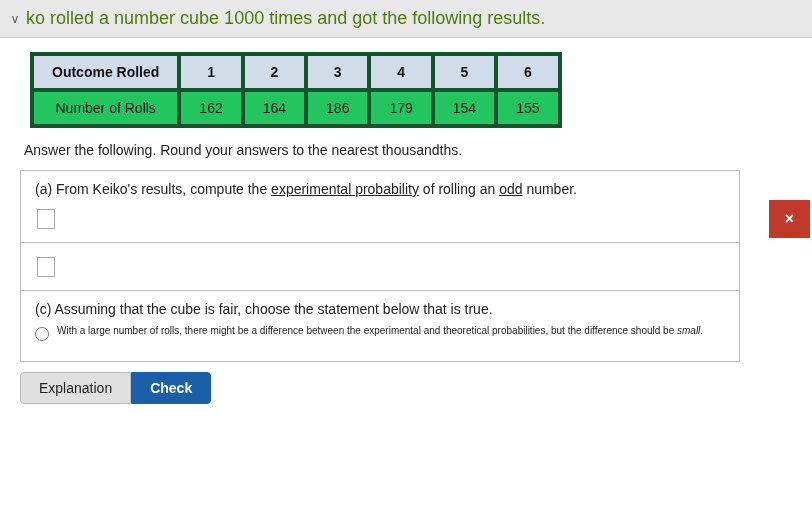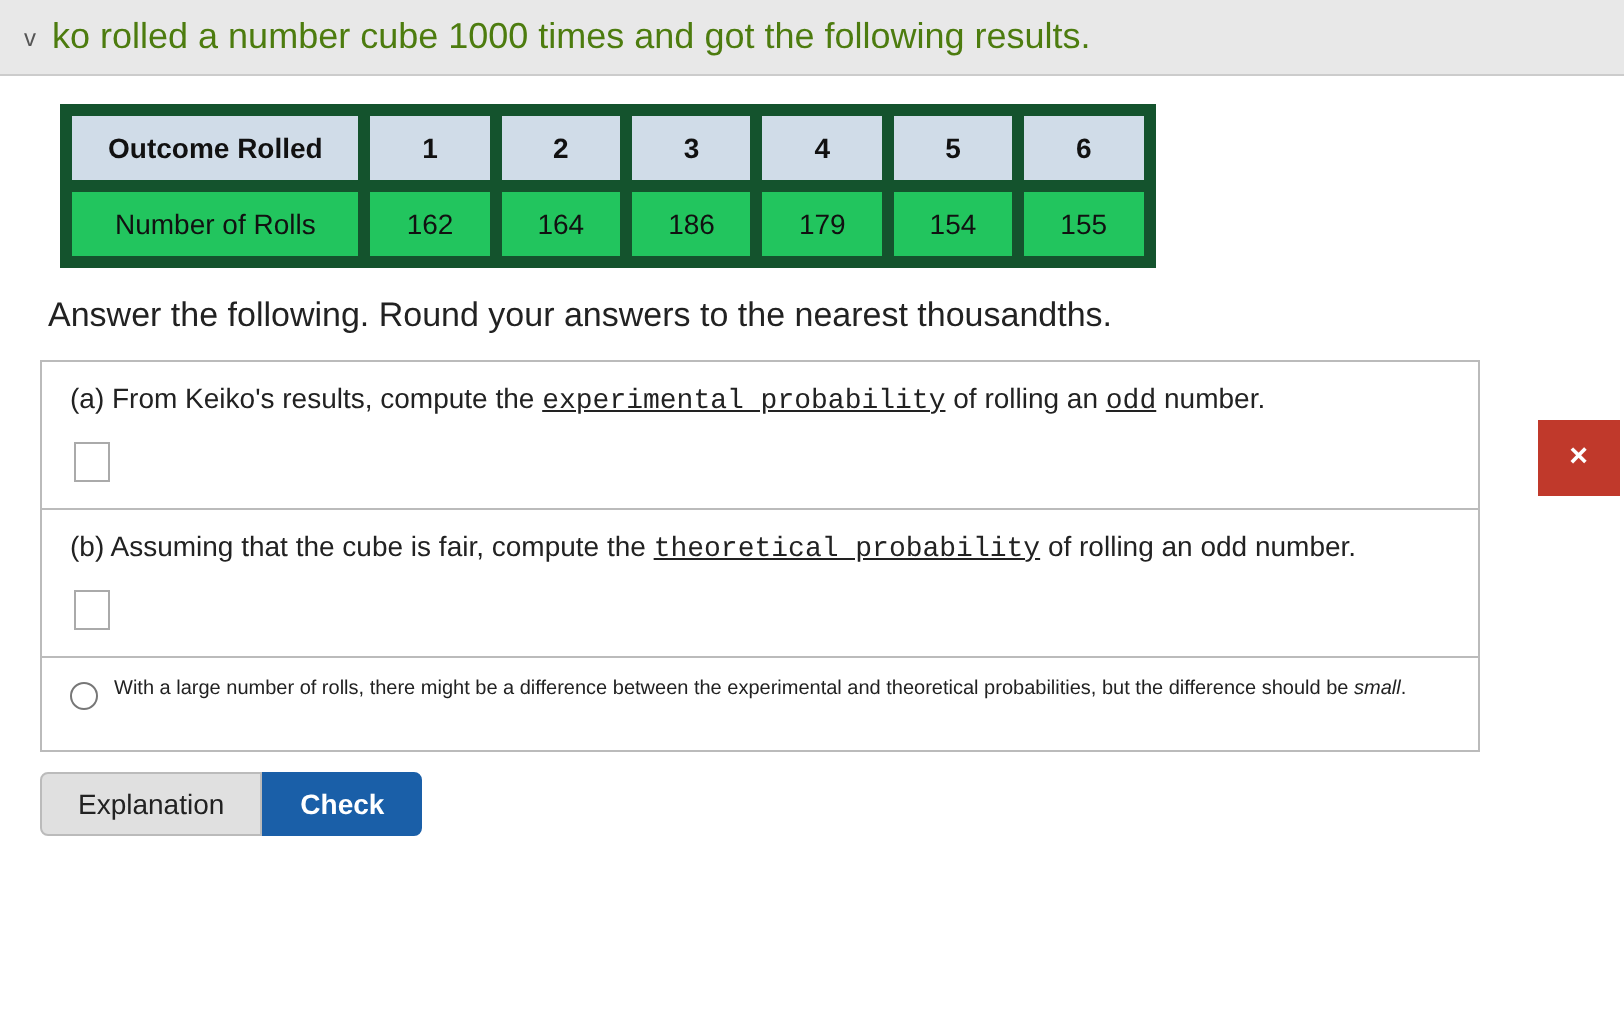--- a/index.html
+++ b/index.html
@@ -35,36 +35,36 @@
     }
     .content-area {
       padding: 14px 20px;
     }
     .data-table {
       border-collapse: collapse;
       margin-bottom: 14px;
       margin-left: 10px;
     }
     .data-table th, .data-table td {
-      border: 6px solid #14532d;
+      border: 4px solid #14532d;
       padding: 8px 18px;
       text-align: center;
       font-size: 14px;
     }
     .data-table th {
       background: #d0dce8;
       font-weight: bold;
       color: #111;
     }
     .data-table td {
       background: #22c55e;
       color: #111;
     }
     .instruction-text {
-      font-size: 17px;
+      font-size: 14px;
       color: #222;
       margin-bottom: 12px;
       margin-left: 4px;
     }
     .questions-box {
       border: 1px solid #bbb;
       width: 720px;
       position: relative;
     }
     .question-section {
@@ -74,21 +74,20 @@
     .question-section:last-child {
       border-bottom: none;
     }
     .question-label {
       font-size: 14px;
       color: #222;
       margin-bottom: 8px;
     }
     .underline {
       text-decoration: underline;
-      font-family: Liberation Mono, monospace;
     }
     .italic {
       font-style: italic;
     }
     .answer-box {
       width: 18px;
       height: 20px;
       border: 1px solid #aaa;
       background: #fff;
       display: inline-block;
@@ -202,29 +201,25 @@
             <span>(a) From Keiko's results, compute the</span>
             <span class="underline">experimental probability</span>
             <span>of rolling an</span>
             <span class="underline">odd</span>
             <span>number.</span>
           </div>
           <div class="answer-box"></div>
         </div>
 
         <div class="question-section">
-          <div class="question-label">
-            <span>(b) Assuming that the cube is fair, compute the</span>
-            <span class="underline">theoretical probability</span>
-            <span>of rolling an odd number.</span>
-          </div>
           <div class="answer-box"></div>
         </div>
 
         <div class="question-section">
+          <div class="question-label">(c) Assuming that the cube is fair, choose the statement below that is true.</div>
 
           <div class="radio-option">
             <div class="radio-circle"></div>
             <div class="radio-text">
               With a large number of rolls, there might be a difference between the experimental and theoretical probabilities, but the difference should be <span class="italic">small</span>.
             </div>
           </div>
 
 
         </div>

